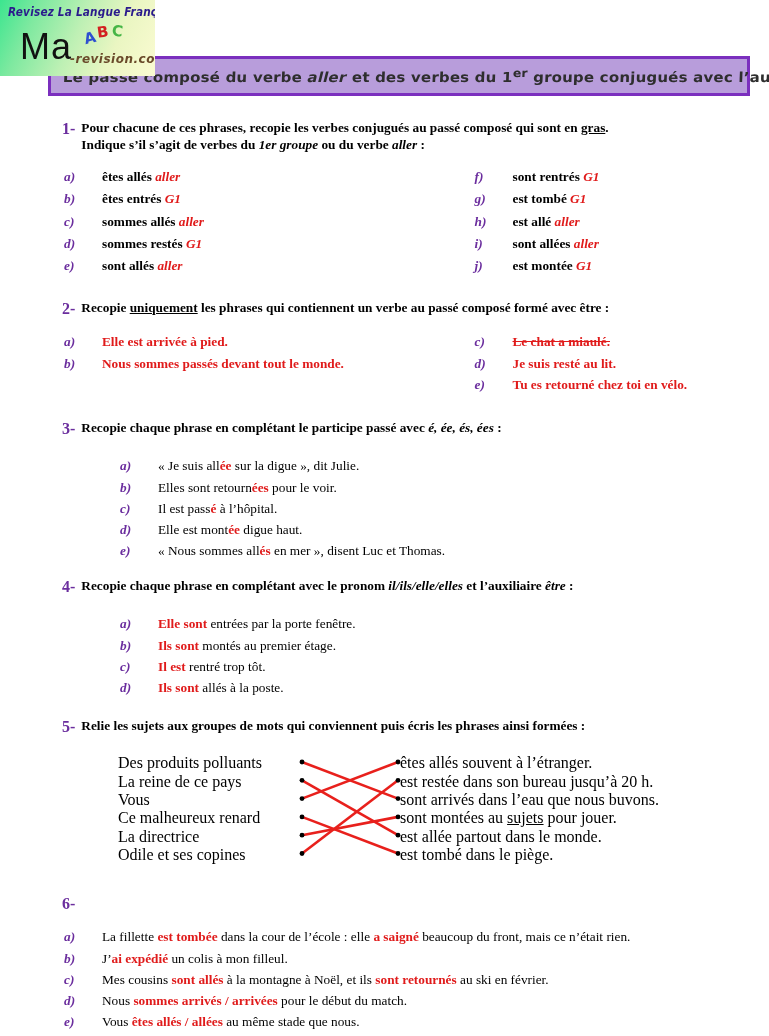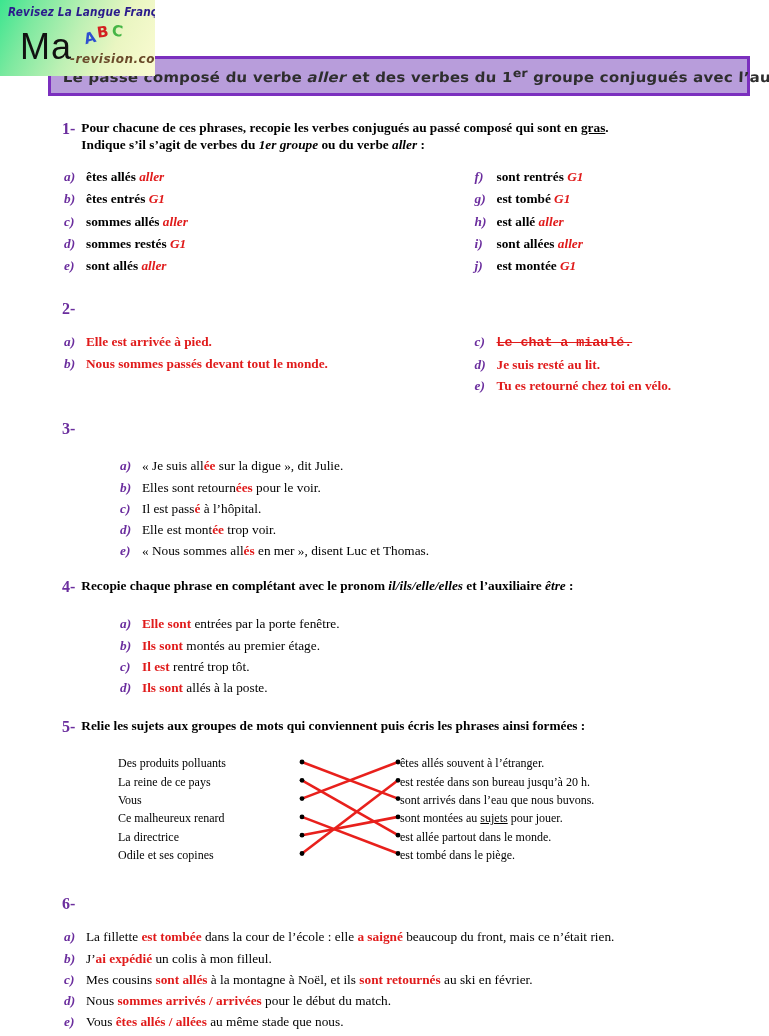--- a/index.html
+++ b/index.html
@@ -91,26 +91,26 @@
 
   .item {
     display:flex; align-items:flex-start;
     line-height:1.45; font-size:13.3px;
     margin-bottom:1px;
   }
   .lbl {
     color:#6b2e9e; font-style:italic; font-weight:bold;
     flex:0 0 auto; width:22px; text-align:left;
   }
-  .txt { flex:1 1 auto; }
+  .txt { flex:1 1 auto;margin-left:16px; }
   .redb { color:#e01b1b; font-weight:bold; }
   .redi { color:#e01b1b; font-style:italic; }
   .bold { font-weight:bold; }
   .ital { font-style:italic; }
-  .strike { text-decoration:line-through;font-family:Liberation Mono, monospace; }
+  .strike { text-decoration:line-through; }
 
   
   #ex1 { top:120px; }
   #ex1 .items { padding-left:64px; margin-top:14px; }
   #ex1 .item { margin-bottom:3px; font-weight:bold; }
   #ex1 .col-left  { padding-left:0px; }
   #ex1 .col-right { padding-left:58px; }
 
   
   #ex2 { top:300px; }
@@ -132,21 +132,21 @@
 
   
   #ex5 { top:718px; }
   .match {
     margin-top:18px; position:relative;
     height:110px; padding-left:118px;
   }
   .match-col { position:absolute; top:0; }
   .match-left  { left:118px; width:185px; }
   .match-right { left:400px; width:360px; }
-  .match-col div { line-height:18.3px; font-size:12px; white-space:nowrap; }
+  .match-col div { line-height:18.3px; font-size:16px; white-space:nowrap; }
   .match-right div u { text-decoration:underline; }
   .match-svg { position:absolute; left:298px; top:0; }
 
   
   #ex6 { top:895px; }
   #ex6 .items { padding-left:64px; margin-top:14px; }
   #ex6 .item { margin-bottom:2px; }
 </style>
 </head>
 <body>
@@ -220,20 +220,23 @@
           <span class="lbl">j)</span>
           <span class="txt"><span>est montée </span><span class="redi">G1</span></span>
         </div>
       </div>
   </div>
 </div>
 
 <div class="ex" id="ex2">
   <div class="ex-head">
     <span class="ex-num">2-</span>
+    <span class="ex-title">
+      <span>Recopie </span><u>uniquement</u><span> les phrases qui contiennent un verbe au passé composé formé avec être :</span>
+    </span>
   </div>
   <div class="items col2">
     <div class="col-left" id="ex2-left">
         <div class="item">
           <span class="lbl">a)</span>
           <span class="txt"><span>Elle est arrivée à pied.</span></span>
         </div>
         <div class="item justified">
           <span class="lbl">b)</span>
           <span class="txt"><span>Nous sommes passés devant tout le monde.</span></span>
@@ -252,37 +255,40 @@
           <span class="lbl">e)</span>
           <span class="txt"><span>Tu es retourné chez toi en vélo.</span></span>
         </div>
       </div>
   </div>
 </div>
 
 <div class="ex" id="ex3">
   <div class="ex-head">
     <span class="ex-num">3-</span>
+    <span class="ex-title">
+      <span>Recopie chaque phrase en complétant le participe passé avec </span><i>é, ée, és, ées</i><span> :</span>
+    </span>
   </div>
   <div class="items" id="ex3-items">
       <div class="item">
         <span class="lbl">a)</span>
         <span class="txt"><span>« Je suis all</span><span class="redb">ée</span><span> sur la digue », dit Julie.</span></span>
       </div>
       <div class="item">
         <span class="lbl">b)</span>
         <span class="txt"><span>Elles sont retourn</span><span class="redb">ées</span><span> pour le voir.</span></span>
       </div>
       <div class="item">
         <span class="lbl">c)</span>
         <span class="txt"><span>Il est pass</span><span class="redb">é</span><span> à l’hôpital.</span></span>
       </div>
       <div class="item">
         <span class="lbl">d)</span>
-        <span class="txt"><span>Elle est mont</span><span class="redb">ée</span><span> trop voir.</span></span>
+        <span class="txt"><span>Elle est mont</span><span class="redb">ée</span><span> digue haut.</span></span>
       </div>
       <div class="item">
         <span class="lbl">e)</span>
         <span class="txt"><span>« Nous sommes all</span><span class="redb">és</span><span> en mer », disent Luc et Thomas.</span></span>
       </div>
     </div>
 </div>
 
 <div class="ex" id="ex4">
   <div class="ex-head">

